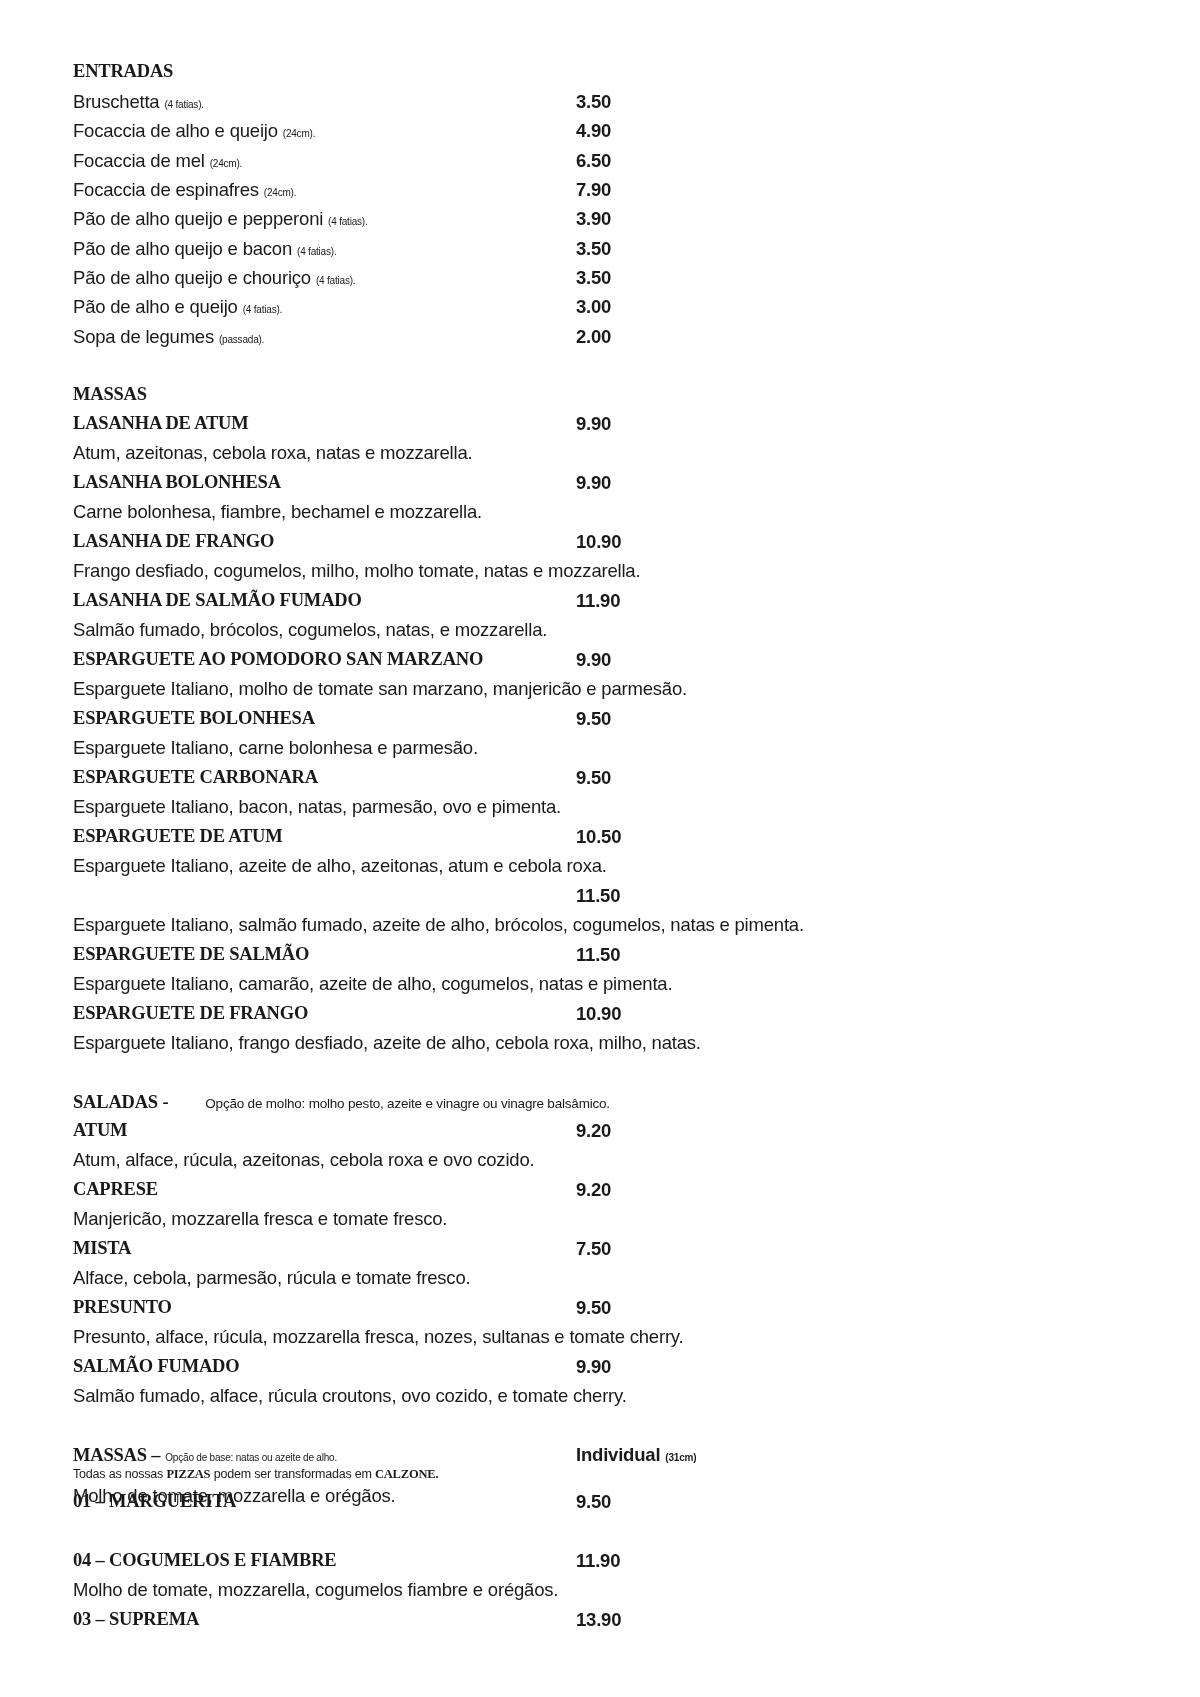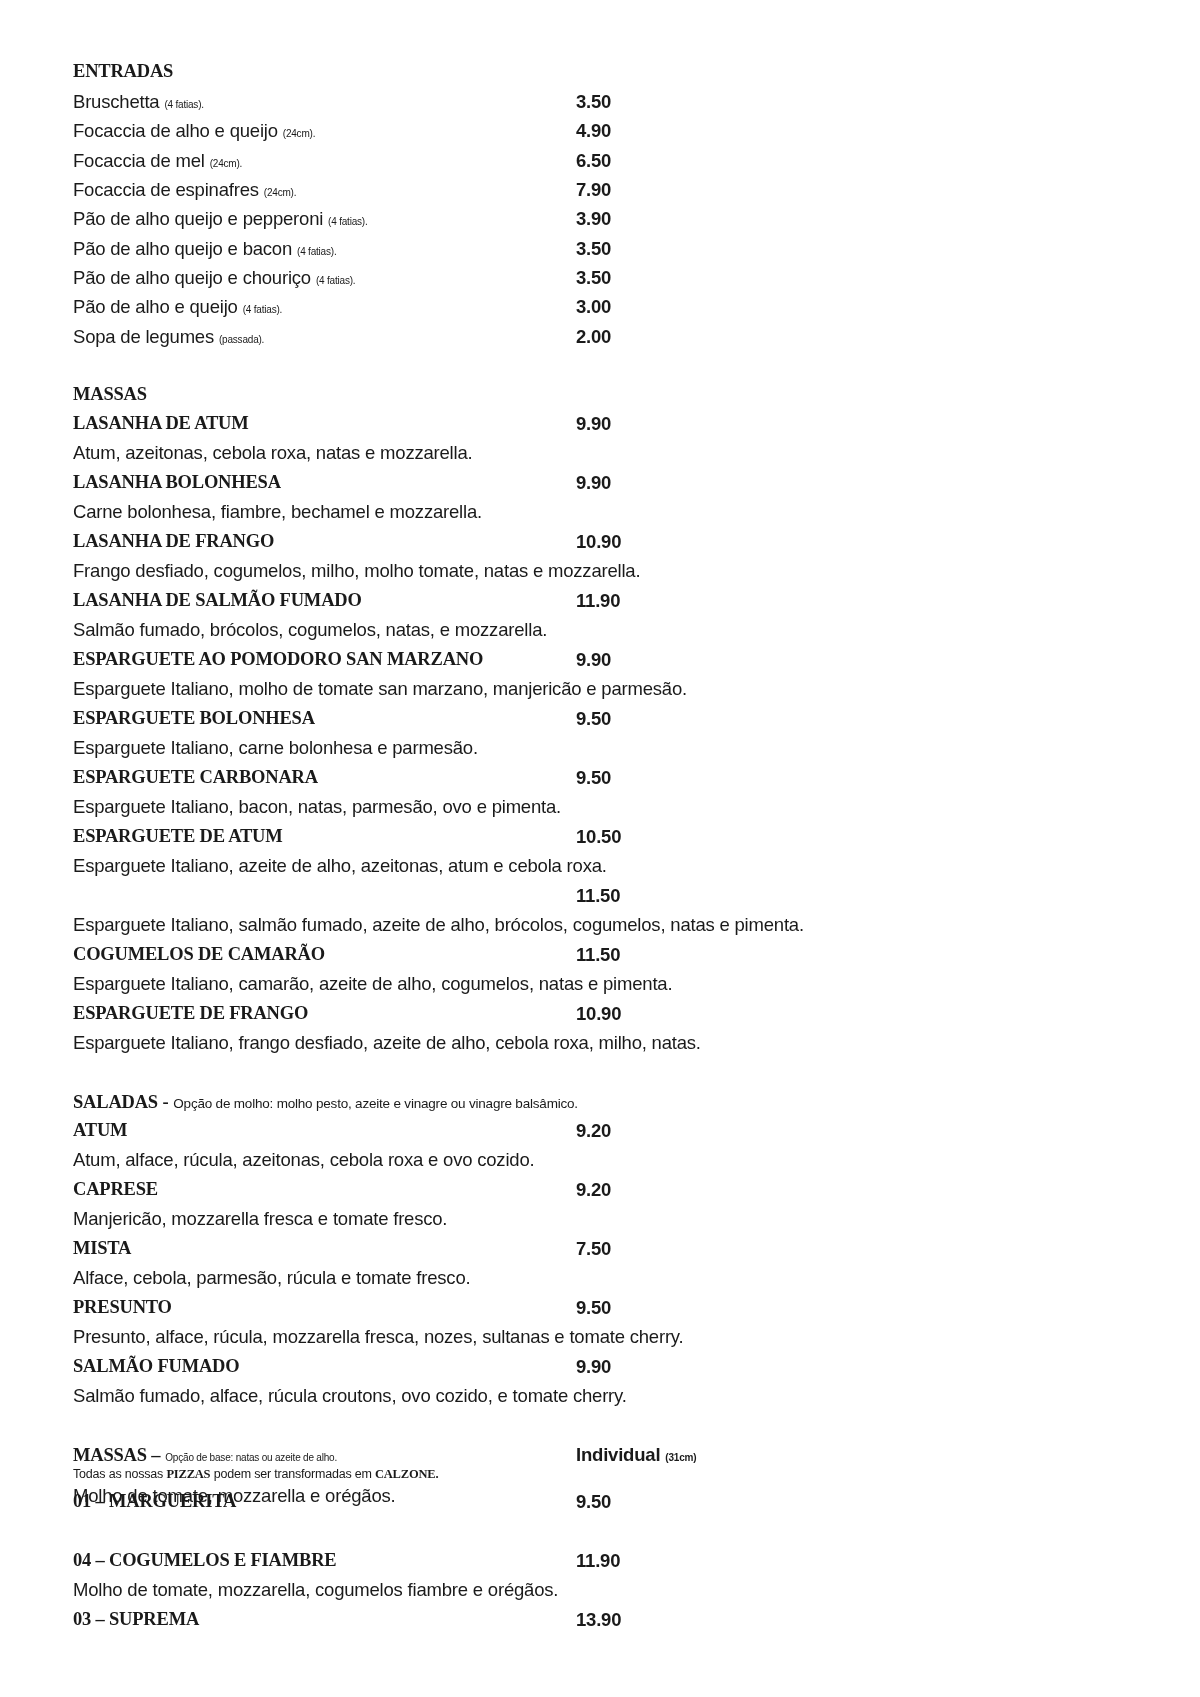--- a/index.html
+++ b/index.html
@@ -12,21 +12,21 @@
   .line {
     position: absolute; left: 73px; height: 27px; line-height: 27px;
     font-size: 18.5px; white-space: nowrap; letter-spacing: -0.2px;
   }
   .price {
     position: absolute; left: 576px; height: 27px; line-height: 27px;
     font-size: 18.5px; font-weight: bold; white-space: nowrap; letter-spacing: -0.2px;
   }
   .b { font-weight: bold; font-family: Liberation Serif, serif; }
   .small { font-size: 10px; font-weight: normal; }
-  .tiny { font-size: 13.5px; font-weight: normal; }
+  .tiny { font-size: 13.5px; font-weight: normal; margin-left: 32px; }
   .note { font-size: 12.5px; }
 </style>
 </head>
 <body>
 
 <div class="page">
 
   <div class="line b" style="top:58px">ENTRADAS</div>
 
   <div class="line" style="top:88px"><span>Bruschetta</span> <span class="small">(4 fatias).</span></div>
@@ -86,21 +86,21 @@
   <div class="price" style="top:764px">9.50</div>
   <div class="line" style="top:793px">Esparguete Italiano, bacon, natas, parmesão, ovo e pimenta.</div>
 
   <div class="line b" style="top:823px">ESPARGUETE DE ATUM</div>
   <div class="price" style="top:823px">10.50</div>
   <div class="line" style="top:852px">Esparguete Italiano, azeite de alho, azeitonas, atum e cebola roxa.</div>
 
   <div class="price" style="top:882px">11.50</div>
   <div class="line" style="top:911px">Esparguete Italiano, salmão fumado, azeite de alho, brócolos, cogumelos, natas e pimenta.</div>
 
-  <div class="line b" style="top:941px">COGUMELOS DE CAMARÃO</div>
+  <div class="line b" style="top:941px">ESPARGUETE DE SALMÃO</div>
   <div class="price" style="top:941px">11.50</div>
   <div class="line" style="top:970px">Esparguete Italiano, camarão, azeite de alho, cogumelos, natas e pimenta.</div>
 
   <div class="line b" style="top:1000px">ESPARGUETE DE FRANGO</div>
   <div class="price" style="top:1000px">10.90</div>
   <div class="line" style="top:1029px">Esparguete Italiano, frango desfiado, azeite de alho, cebola roxa, milho, natas.</div>
 
   <div class="line" style="top:1088px"><span class="b">SALADAS -</span> <span class="tiny">Opção de molho: molho pesto, azeite e vinagre ou vinagre balsâmico.</span></div>
 
   <div class="line b" style="top:1117px">ATUM</div>

